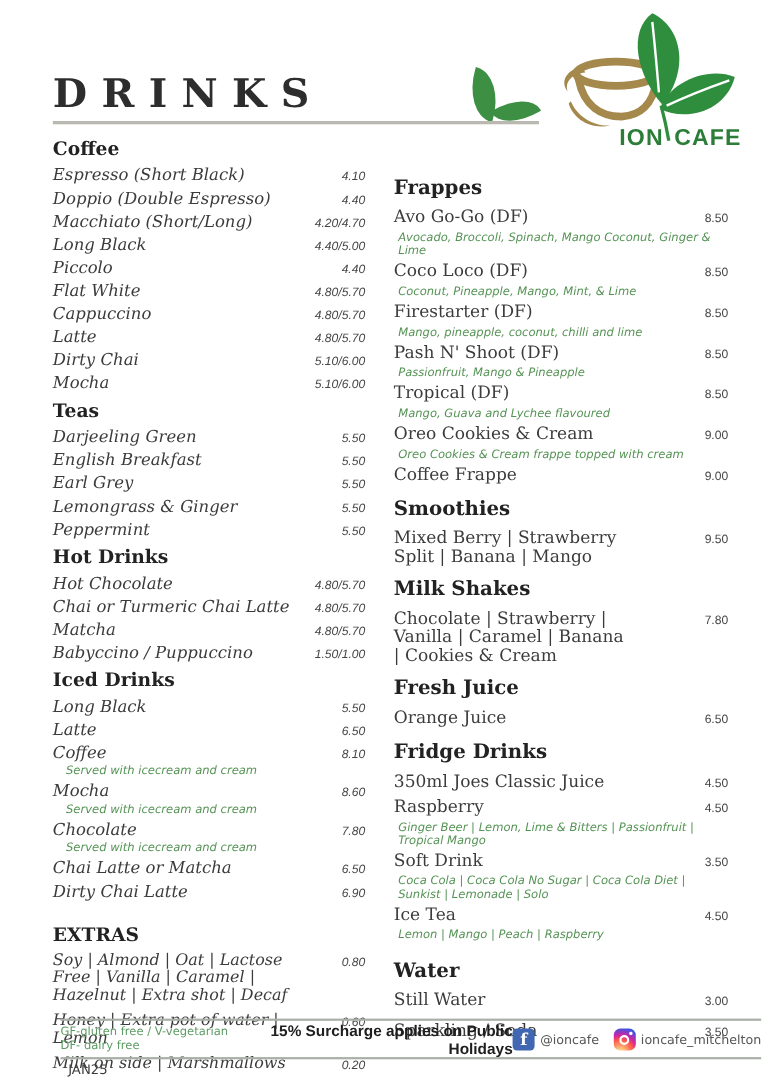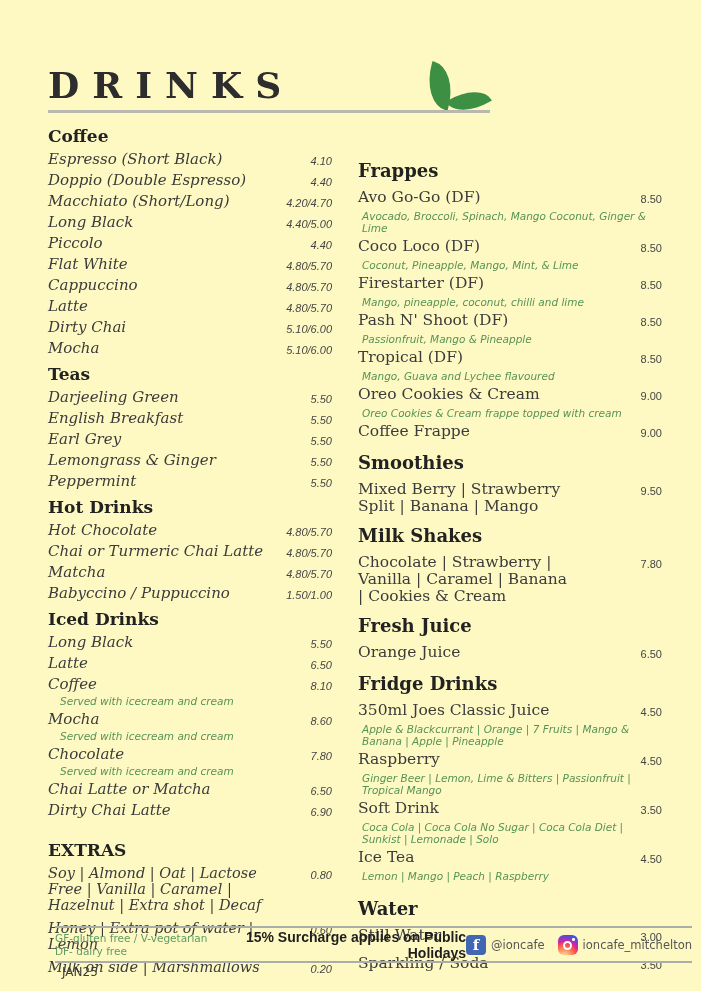--- a/index.html
+++ b/index.html
@@ -1,19 +1,19 @@
 <!DOCTYPE html>
 <html><head>
 <meta charset="utf-8">
 <style>
   * { margin:0; padding:0; box-sizing:border-box; }
   html,body { background:#888; }
   .page {
     position:relative; width:701px; height:991px; margin:0 auto;
-    background:#fef9c3; overflow:hidden;
+    background:#ffffff; overflow:hidden;
     font-family:"DejaVu Serif", serif; color:#3b3b3b;
   }
   
   .page-title {
     position:absolute; left:48px; top:64px;
     font-size:36px; font-weight:bold; letter-spacing:13px; color:#2d2d2d;
     font-family:"DejaVu Serif", serif;
   }
   .title-rule { position:absolute; left:48px; top:110px; width:442px; height:3px; background:#b9b9b1; }
   .leaf { position:absolute; background:#3d8f43; }
@@ -81,20 +81,38 @@
 </head>
 <body>
 
 <div class="page">
 
   <h1 class="page-title">DRINKS</h1>
   <div class="leaf leaf-a"></div>
   <div class="leaf leaf-b"></div>
   <div class="title-rule"></div>
 
+  <div class="logo">
+    <svg viewBox="0 0 170 130" width="170" height="130">
+
+      <path d="M24,50 C10,54 4,64 11,73 C8,64 16,57 27,56 Z" fill="#a5884c"></path>
+      <path d="M14,82 C20,97 36,105 50,104 C32,108 16,98 12,84 Z" fill="#a5884c"></path>
+      <ellipse cx="55" cy="57" rx="36" ry="11" fill="none" stroke="#a5884c" stroke-width="7"></ellipse>
+      <path d="M21,62 C26,87 42,96 60,96 C78,95 88,85 92,64" fill="none" stroke="#a5884c" stroke-width="7" stroke-linecap="round"></path>
+
+      <path d="M88,2 C114,14 123,52 97,85 C73,57 66,18 88,2 Z" fill="#2f8e3e"></path>
+      <path d="M94,74 C92,50 90,28 88,10" fill="none" stroke="#ffffff" stroke-width="2.2"></path>
+      <path d="M163,60 C155,91 119,101 95,89 C103,65 138,50 163,60 Z" fill="#2f8e3e"></path>
+      <path d="M101,86 C120,77 141,69 158,63" fill="none" stroke="#ffffff" stroke-width="2.2"></path>
+      <path d="M96,86 C99,97 101,106 103,118" fill="none" stroke="#2f8e3e" stroke-width="3"></path>
+
+      <text x="58" y="122" font-family="Liberation Sans, sans-serif" font-weight="bold" font-size="21" letter-spacing="1" fill="#2c7d38">ION</text>
+      <text x="108" y="122" font-family="Liberation Sans, sans-serif" font-weight="bold" font-size="21" letter-spacing="1" fill="#2c7d38">CAFE</text>
+    </svg>
+  </div>
 
   <section class="col col-left" id="col-left">
       <section class="menu-section sec-coffee">
         <h2 class="sec-title">Coffee</h2>
         <div class="item">
           <span class="name">Espresso (Short Black)</span>
           <span class="price">4.10</span>
         </div>
         <div class="item">
           <span class="name">Doppio (Double Espresso)</span>
@@ -283,21 +301,20 @@
           <span class="name">Orange Juice</span>
           <span class="price">6.50</span>
         </div>
       </section>
       <section class="menu-section sec-fridge-drinks">
         <h2 class="sec-title">Fridge Drinks</h2>
         <div class="item">
           <span class="name">350ml Joes Classic Juice</span>
           <span class="price">4.50</span>
         </div>
-        <div class="desc">Apple &amp; Blackcurrant | Orange | 7 Fruits | Mango &amp; Banana | Apple | Pineapple</div>
         <div class="item">
           <span class="name">Raspberry</span>
           <span class="price">4.50</span>
         </div>
         <div class="desc">Ginger Beer | Lemon, Lime &amp; Bitters | Passionfruit | Tropical Mango</div>
         <div class="item">
           <span class="name">Soft Drink</span>
           <span class="price">3.50</span>
         </div>
         <div class="desc">Coca Cola | Coca Cola No Sugar |  Coca Cola Diet | Sunkist | Lemonade | Solo</div>

